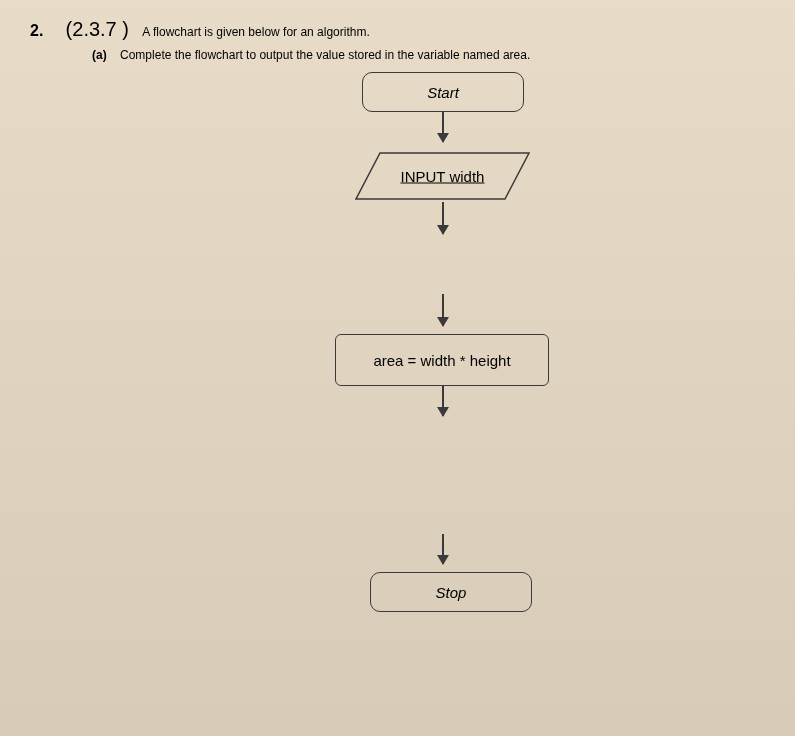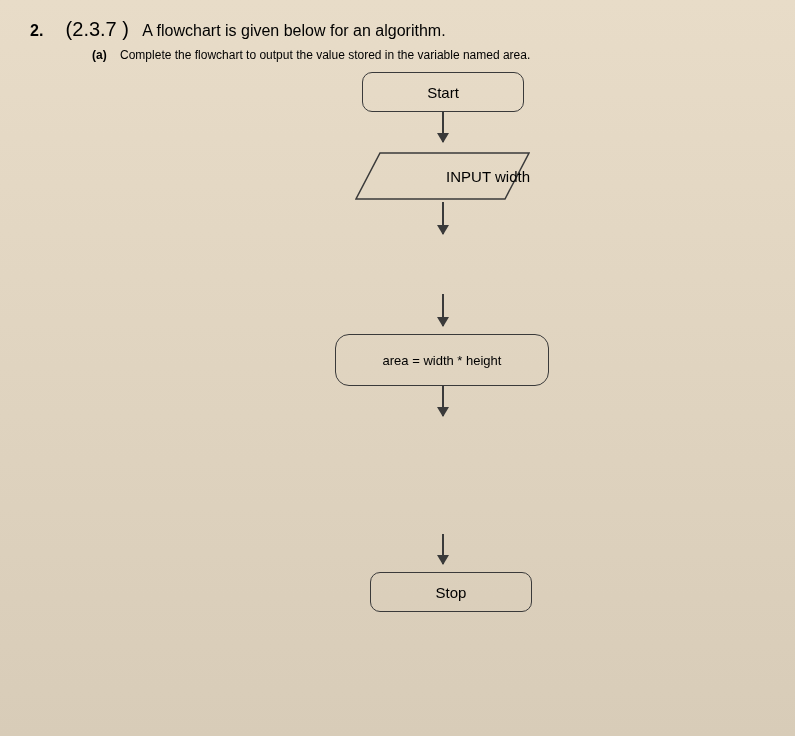--- a/index.html
+++ b/index.html
@@ -18,21 +18,21 @@
     .question-number {
       font-weight: bold;
       font-size: 16px;
       display: inline;
     }
     .question-ref {
       font-size: 20px;
       display: inline;
     }
     .question-text {
-      font-size: 16px;
+      font-size: 12px;
       display: inline;
     }
     .sub-question {
       padding: 2px 30px 10px 92px;
       font-size: 12px;
     }
     .sub-label {
       font-weight: bold;
       display: inline;
     }
@@ -47,42 +47,44 @@
     .terminal {
       position: absolute;
       border: 1.5px solid #3a3a3a;
       border-radius: 10px;
       text-align: center;
       font-size: 15px;
       background: transparent;
       display: flex;
       align-items: center;
       justify-content: center;
+      font-style: italic;
     }
     .process {
       position: absolute;
       border: 1.5px solid #3a3a3a;
-      border-radius: 14px;
+      border-radius: 6px;
       text-align: right;
-      font-size: 13px;
+      font-size: 15px;
       background: transparent;
       display: flex;
       align-items: center;
       justify-content: center;
     }
     .io-container {
       position: absolute;
     }
     .io-text {
       position: absolute;
       font-size: 15px;
       width: 100%;
-      text-align: right;
+      text-align: center;
       top: 50%;
       transform: translateY(-50%);
+      text-decoration: underline;
     }
     .arrow {
       position: absolute;
       width: 2px;
       background: #3a3a3a;
     }
     .arrow::after {
       content: '';
       position: absolute;
       bottom: -1px;

